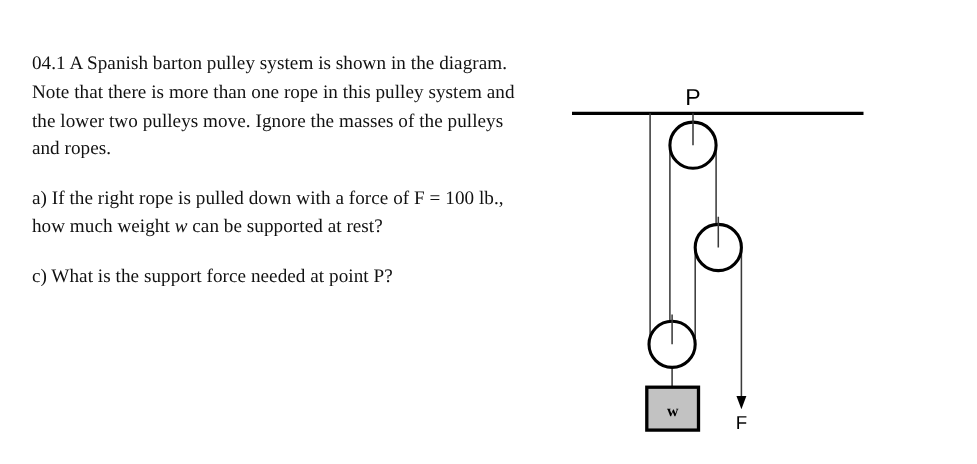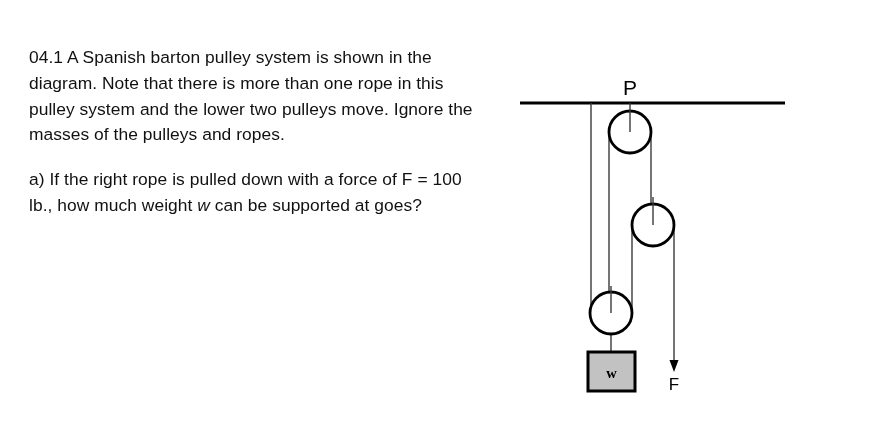--- a/index.html
+++ b/index.html
@@ -27,21 +27,21 @@
 
   
   #problem-text {
     position: absolute;
     left: 29px;
     top: 45px;
     width: 452px;
   }
 
   .para {
-    font-family: Liberation Sans, sans-serif;
+    font-family: Liberation Serif, serif;
     font-size: 17.4px;
     line-height: 25.8px;
     color: #111111;
     margin: 0 0 19px 0;
     letter-spacing: 0.05px;
   }
   .para:last-child { margin-bottom: 0; }
 
   .para .var {
     font-style: italic;
@@ -71,23 +71,24 @@
 </style>
 </head>
 <body>
 
 <div id="page">
 
   <div id="problem-text">
 
     <p class="para">04.1 A Spanish barton pulley system is shown in the diagram. Note that there is more than one rope in this pulley system and the lower two pulleys move. Ignore the masses of the pulleys and ropes.</p>
 
-    <p class="para"><span>a) If the right rope is pulled down with a force of F = 100 lb., how much weight </span><span class="var">w</span><span> can be supported at goes?</span></p>
+    <p class="para"><span>a) If the right rope is pulled down with a force of F = 100 lb., how much weight </span><span class="var">w</span><span> can be supported at rest?</span></p>
 
 
+    <p class="para">c) What is the support force needed at point P?</p>
 
   </div>
 
   <div id="diagram">
     <svg width="310" height="345" viewBox="0 0 310 345">
 
       <line id="ceiling-line" x1="20" y1="43" x2="285" y2="43" stroke="#000000" stroke-width="3" stroke-linecap="butt"></line>
 
       <text id="label-P" x="130" y="35" font-size="21" text-anchor="middle" class="diag-label">P</text>
 

